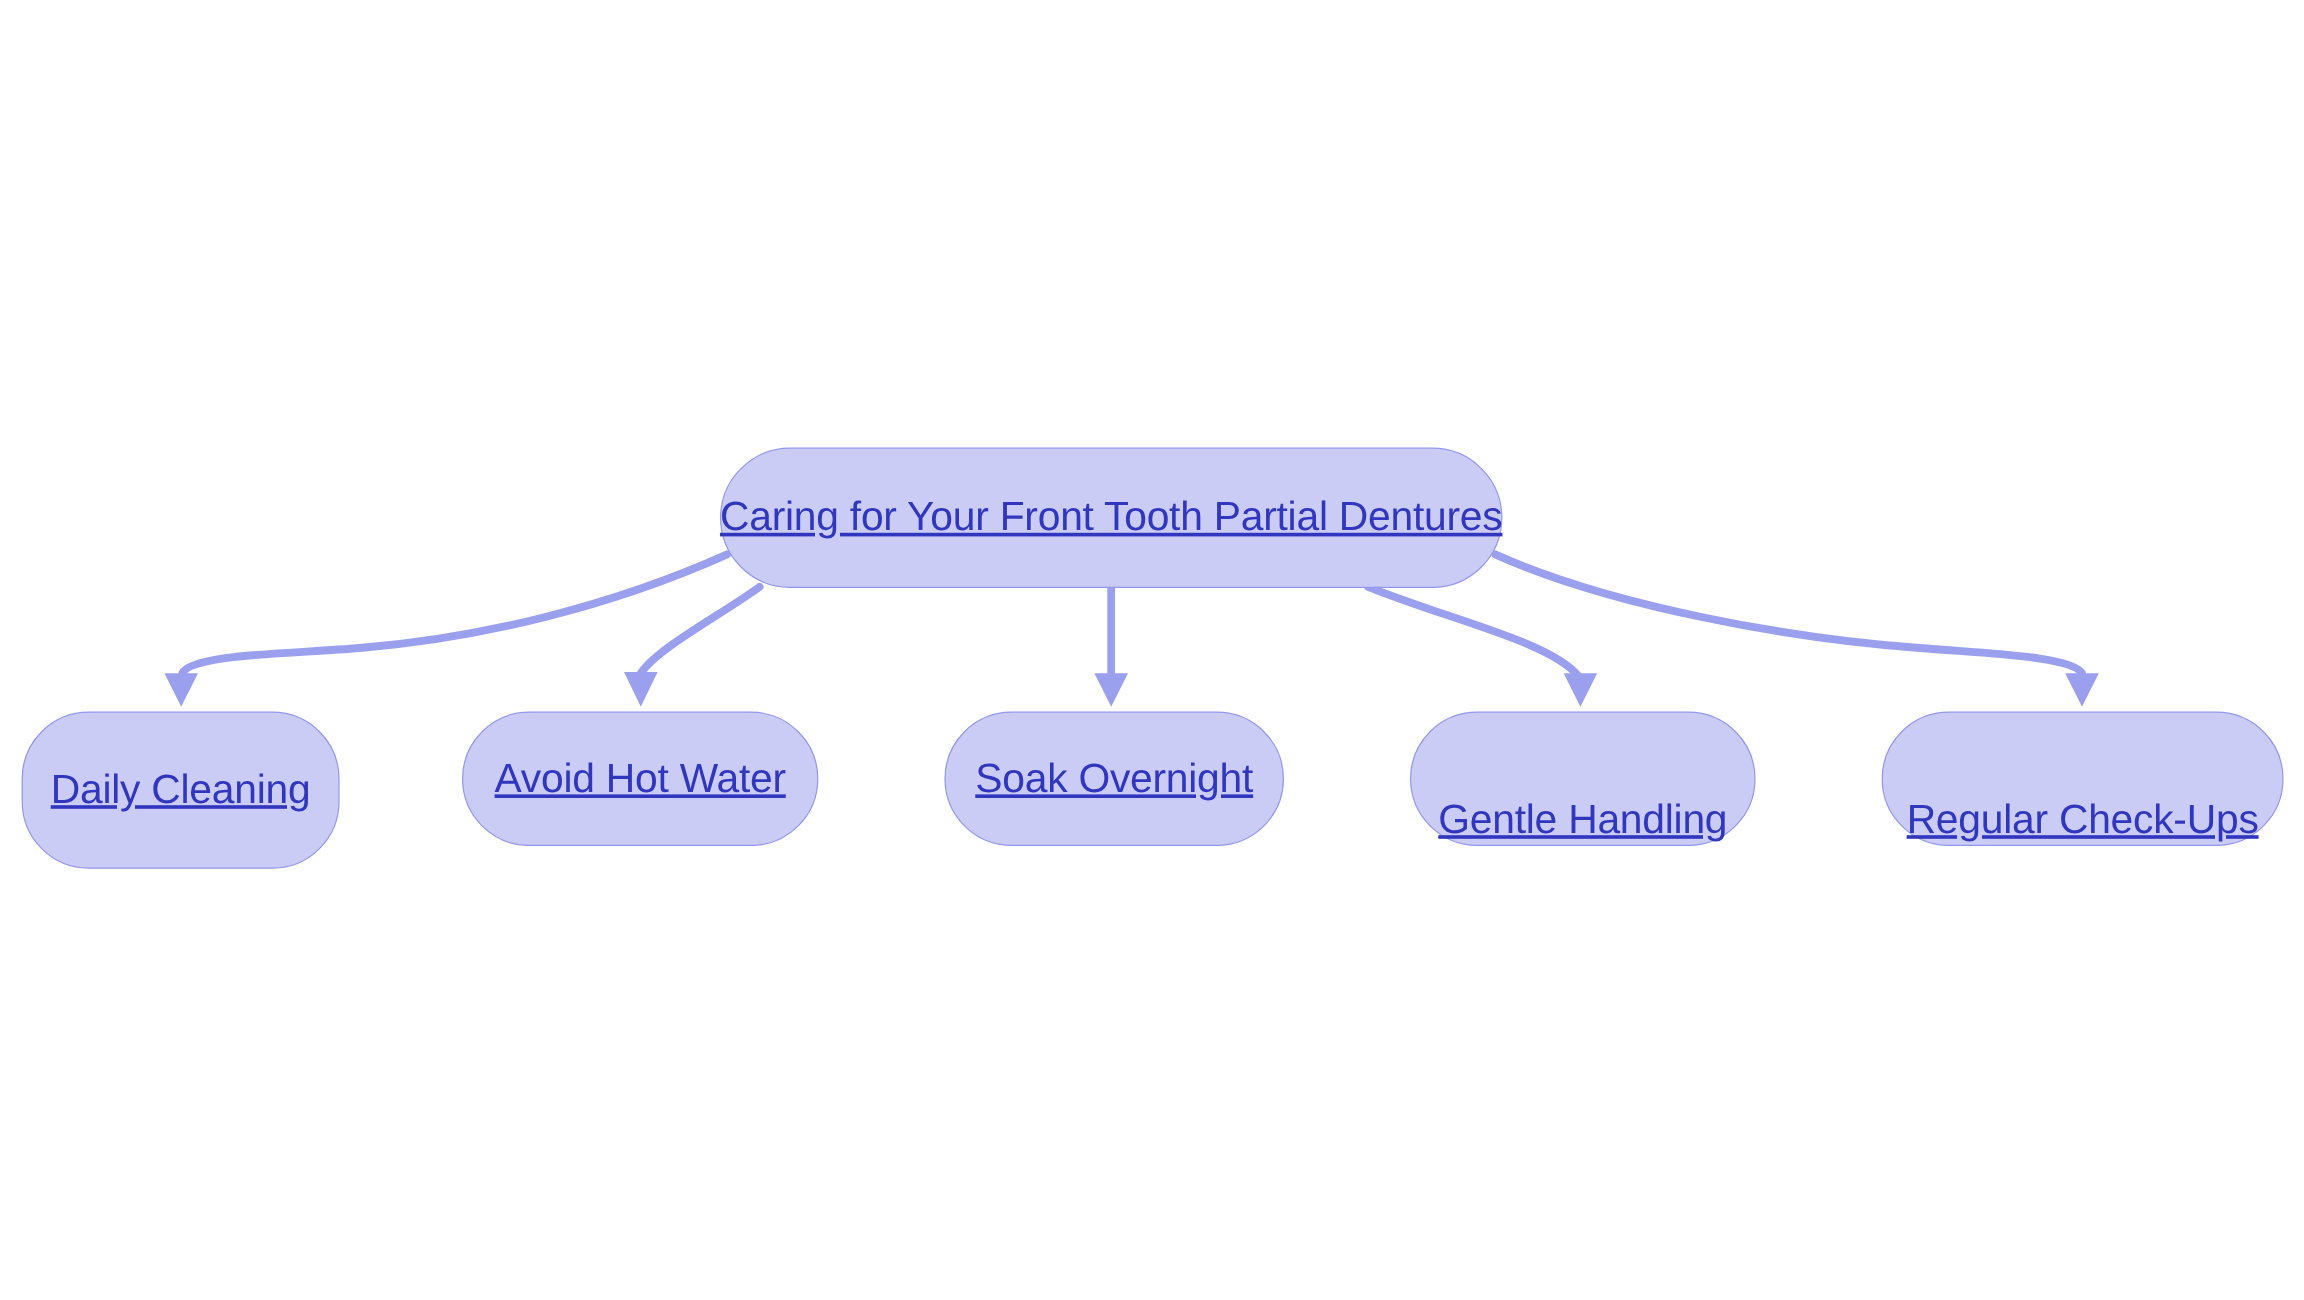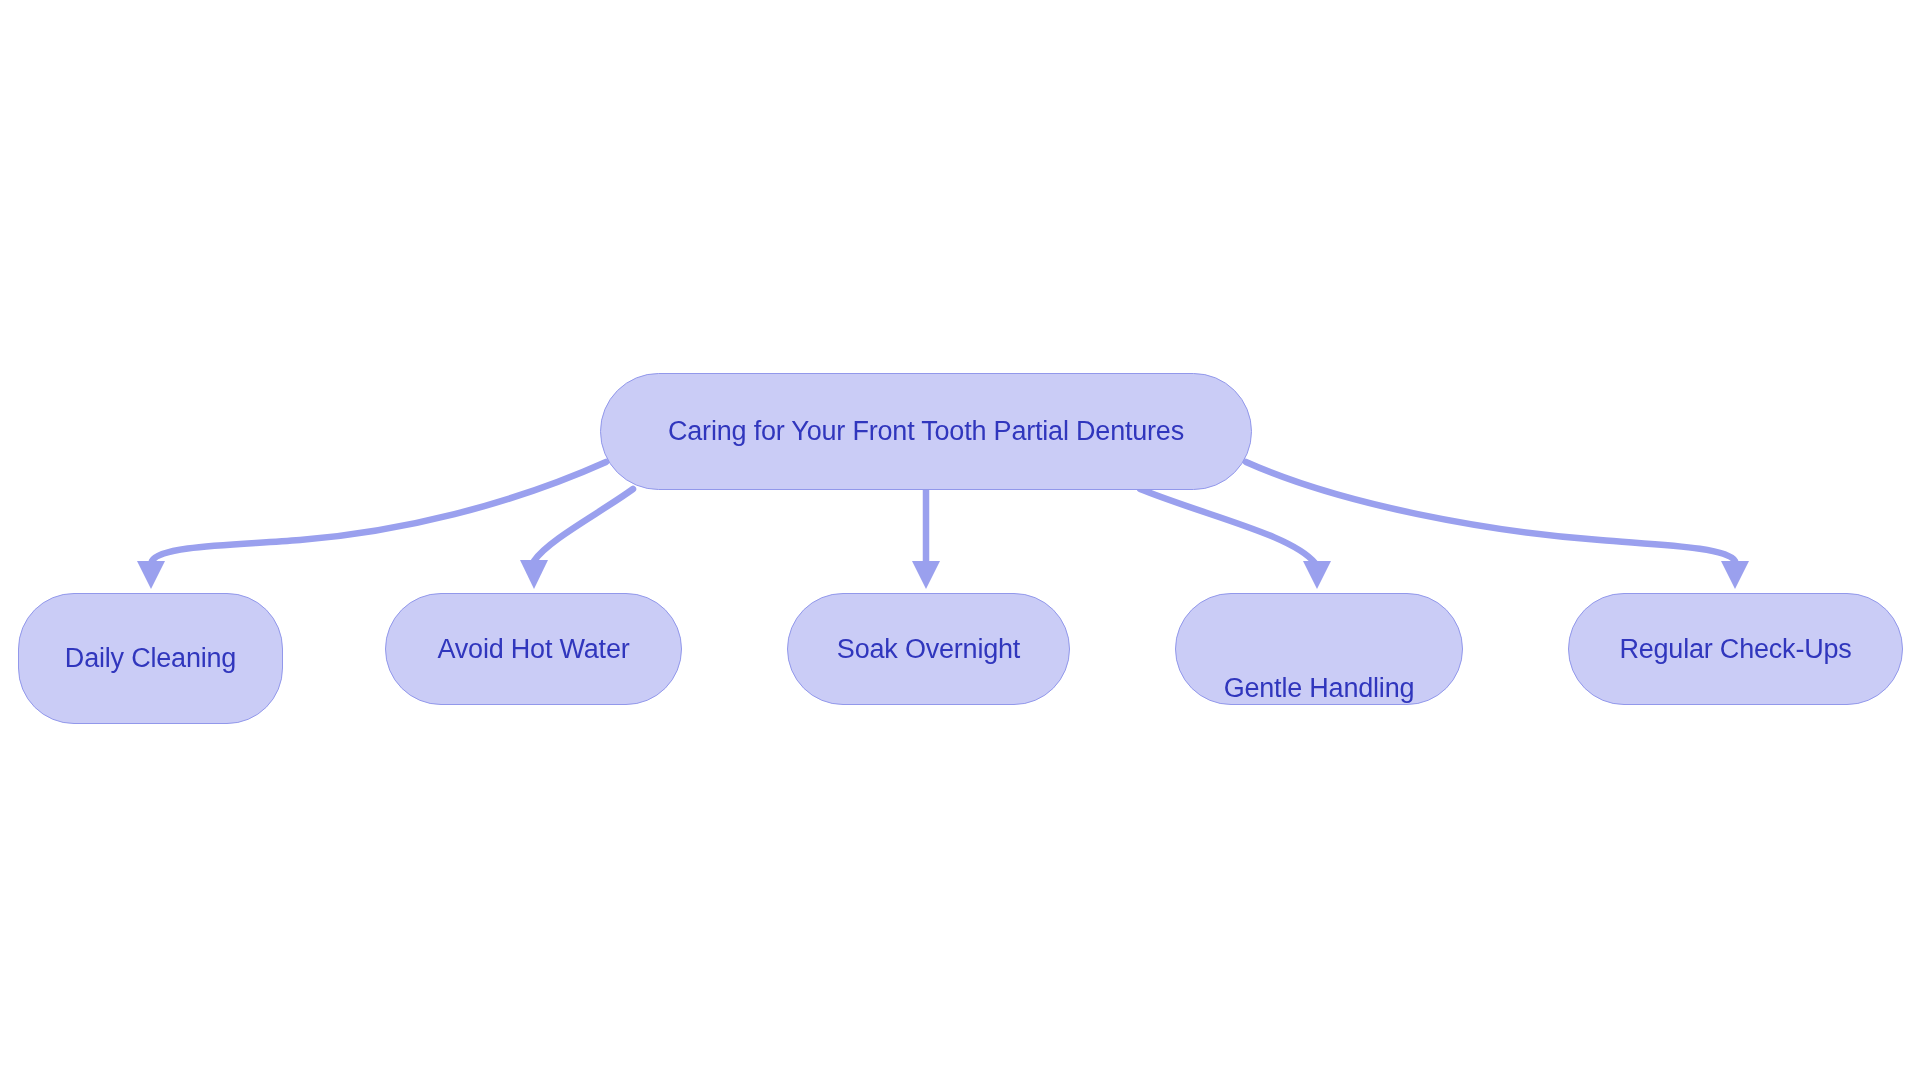--- a/index.html
+++ b/index.html
@@ -41,31 +41,32 @@
   .node {
     position: absolute;
     box-sizing: border-box;
     background: var(--node-fill, #caccf6);
     border: 1.5px solid var(--node-border, #9298eb);
     display: flex;
     align-items: center;
     justify-content: center;
     text-align: center;
     color: var(--text, #3036bd);
-    font-size: 27px;
+    font-size: 34px;
     letter-spacing: -0.2px;
     line-height: 1.2;
     white-space: nowrap;
+    text-decoration: underline;
   }
   .node-root { left: 600px; top: 373px; width: 652px; height: 117px; border-radius: 58.5px; }
   .node-c0   { left: 18px;   top: 593px; width: 265px; height: 131px; border-radius: 56px; }
   .node-c1   { left: 385px;  top: 593px; width: 297px; height: 112px; border-radius: 56px; }
   .node-c2   { left: 787px;  top: 593px; width: 283px; height: 112px; border-radius: 56px; }
   .node-c3   { left: 1175px; top: 593px; width: 288px; height: 112px; border-radius: 56px; align-items: flex-end; }
-  .node-c4   { left: 1568px; top: 593px; width: 335px; height: 112px; border-radius: 56px; }
+  .node-c4   { left: 1568px; top: 593px; width: 335px; height: 112px; border-radius: 56px; align-items: flex-end; }
 </style>
 </head>
 <body>
 
 <div class="canvas">
 
   <svg class="edges-layer" viewBox="0 0 1920 1083" xmlns="http://www.w3.org/2000/svg">
 
     <path class="edge" d="M 606 462 C 510 505, 400 532, 300 540 C 240 545, 160 545, 152 561"></path>
     <polygon class="arrowhead" points="137,561 165,561 151,589"></polygon>

